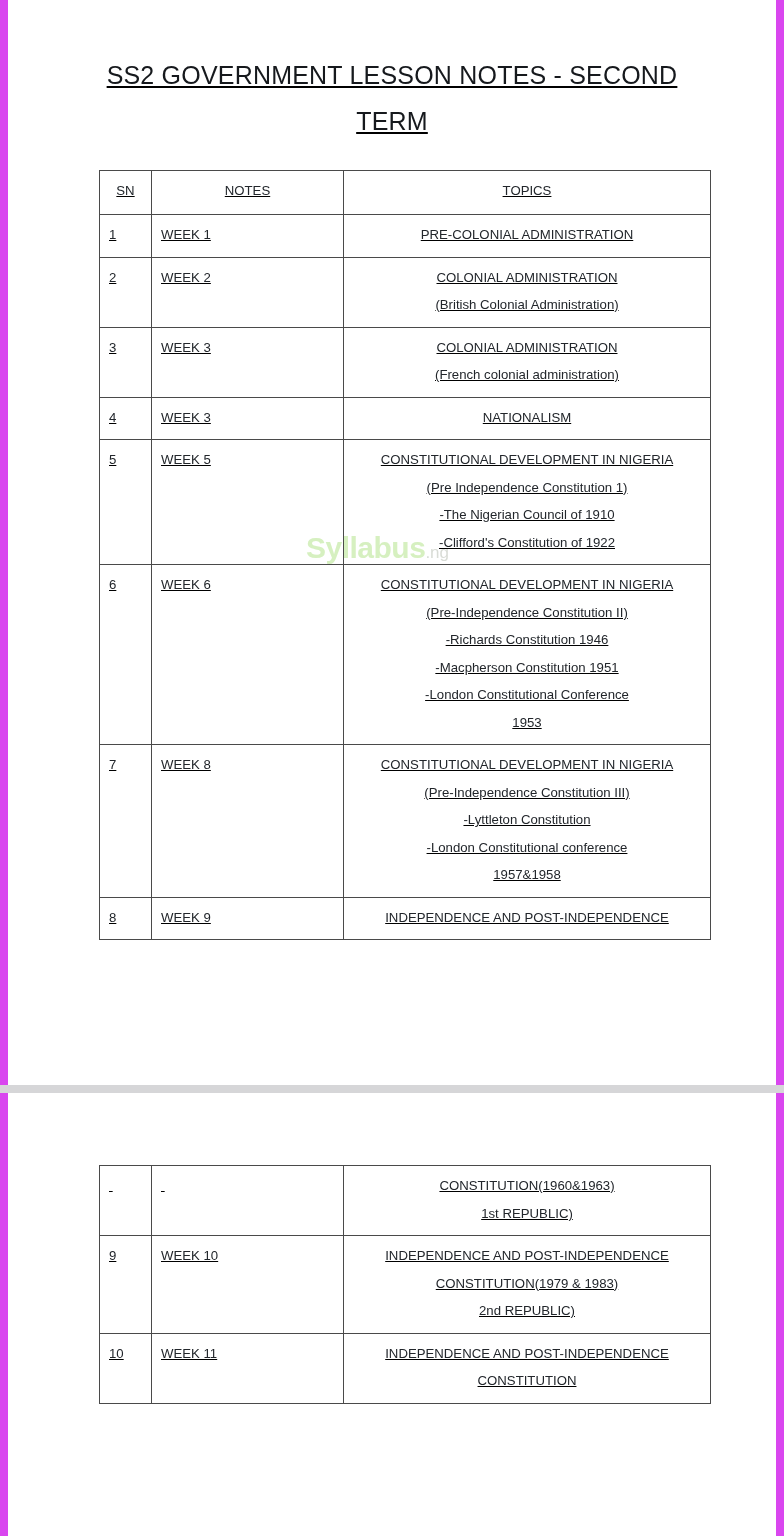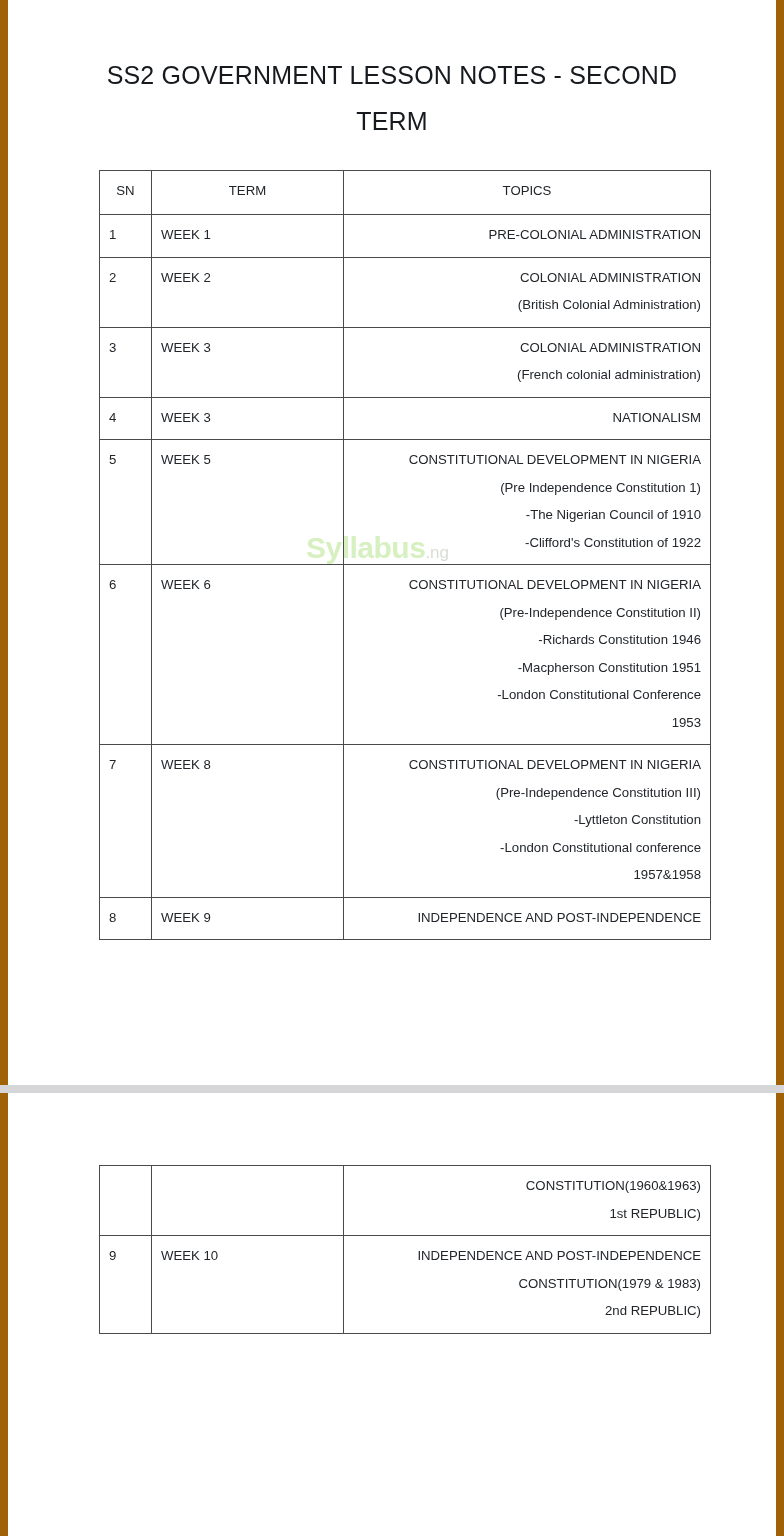--- a/index.html
+++ b/index.html
@@ -8,22 +8,23 @@
     width:784px;
     background:#e4e4e6;
     font-family:"Liberation Sans", sans-serif;
     -webkit-font-smoothing:antialiased;
   }
   body { width:784px; }
 
   .doc-viewer {
     width:784px;
     min-height:1536px;
-    background:#a16207;
+    background:#d946ef;
     position:relative;
+    text-decoration:underline;
   }
 
   
   .page {
     position:relative;
     width:768px;
     margin:0 auto;
     background:#ffffff;
     overflow:hidden;
   }
@@ -73,21 +74,21 @@
     text-align:center;
     padding:9px 9px 12px 9px;
     line-height:22px;
   }
   .col-sn   { width:52px; }
   .col-week { width:192px; }
   .col-top  { width:367px; }
 
   td.cell-sn   { text-align:left; }
   td.cell-week { text-align:left; }
-  td.cell-top  { text-align:right; }
+  td.cell-top  { text-align:center; }
 
   td .ln { display:block; white-space:nowrap; }
 
   
   td.empty { height:auto; }
 
   
   .watermark {
     position:absolute;
     left:298px;
@@ -125,21 +126,21 @@
     <div class="tbl-wrap">
       <table class="scheme">
         <colgroup>
           <col class="col-sn">
             <col class="col-week">
             <col class="col-top">
         </colgroup>
         <thead>
           <tr>
             <th>SN</th>
-            <th>TERM</th>
+            <th>NOTES</th>
             <th>TOPICS</th>
           </tr>
         </thead>
         <tbody id="p1-body">
             <tr>
               <td class="cell-sn">1</td>
               <td class="cell-week">WEEK 1</td>
               <td class="cell-top">
                 <span class="ln">PRE-COLONIAL ADMINISTRATION</span>
               </td>
@@ -233,18 +234,26 @@
             </tr>
             <tr>
               <td class="cell-sn">9</td>
               <td class="cell-week">WEEK 10</td>
               <td class="cell-top">
                 <span class="ln">INDEPENDENCE AND POST-INDEPENDENCE</span>
                 <span class="ln">CONSTITUTION(1979 &amp; 1983)</span>
                 <span class="ln">2nd REPUBLIC)</span>
               </td>
             </tr>
+            <tr>
+              <td class="cell-sn">10</td>
+              <td class="cell-week">WEEK 11</td>
+              <td class="cell-top">
+                <span class="ln">INDEPENDENCE AND POST-INDEPENDENCE</span>
+                <span class="ln">CONSTITUTION</span>
+              </td>
+            </tr>
           </tbody>
       </table>
     </div>
   </div>
 
 </div>
 
 </body></html>

